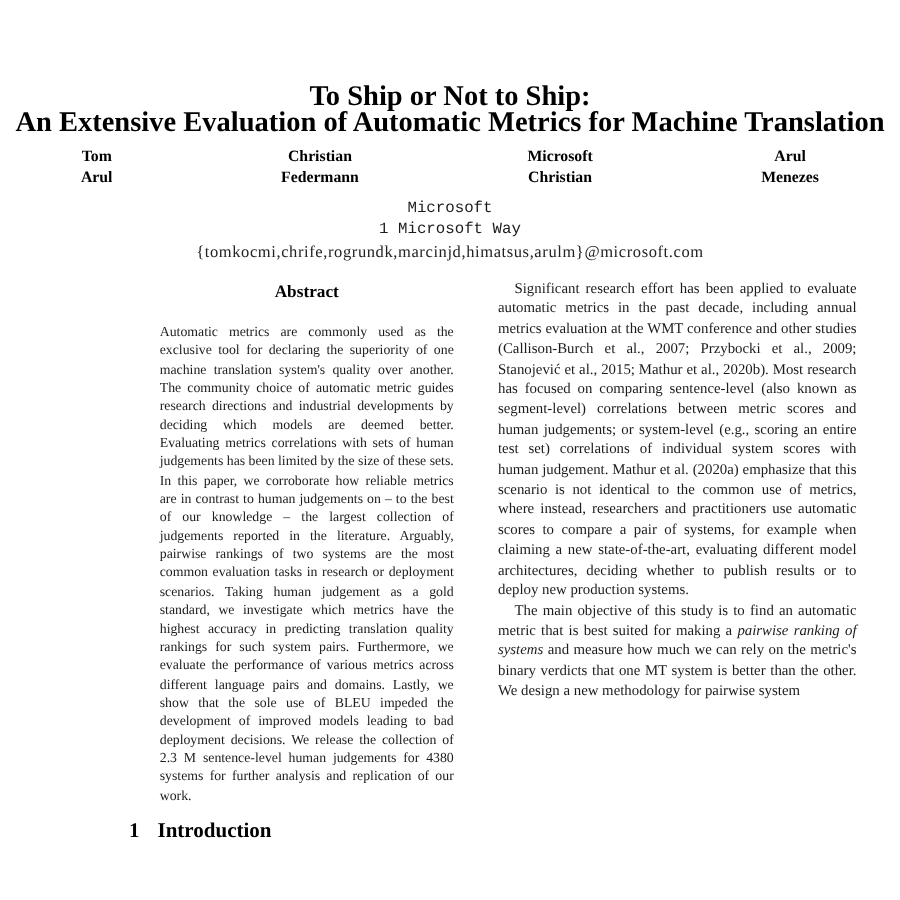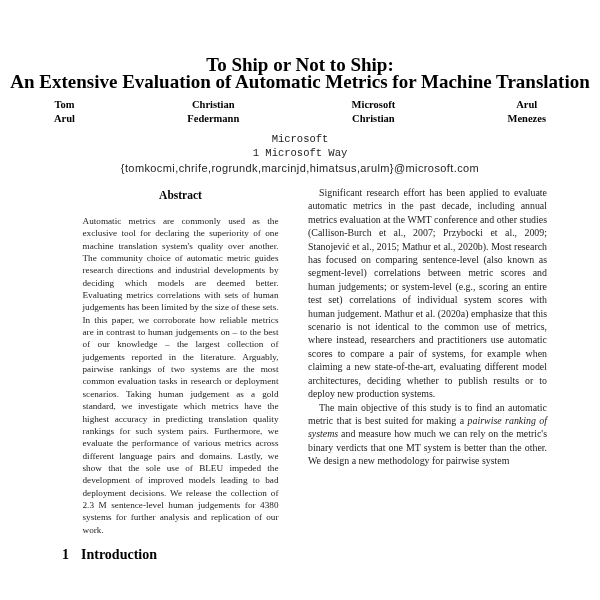--- a/index.html
+++ b/index.html
@@ -44,32 +44,32 @@
   .affiliation {
     margin-top: 7px;
     text-align: center;
     font-size: 10.5px;
     line-height: 14px;
   }
   .affiliation span { display: block; font-family: Liberation Mono, monospace; }
   .email-line {
     margin-top: 2px;
     text-align: center;
-    font-family: Liberation Sans, sans-serif;
+    font-family: Liberation Serif, serif;
     font-size: 11px;
     letter-spacing: 0.4px;
     color: #222222;
   }
   .columns {
     display: flex;
     gap: 9px;
     margin-top: 12px;
     padding: 0 55px 0 62px;
   }
-  .col-left  { width: 237px; flex: 0 0 237px; }
+  .col-left  { width: 237px; flex: 0 0 237px; margin-left: 24px; }
   .col-right { width: 239px; flex: 0 0 239px; }
   .abstract-heading {
     text-align: center;
     font-weight: bold;
     font-size: 11.5px;
     color: #000000;
     margin: 3px 0 14px 0;
   }
   .abstract-text {
     width: 196px;

